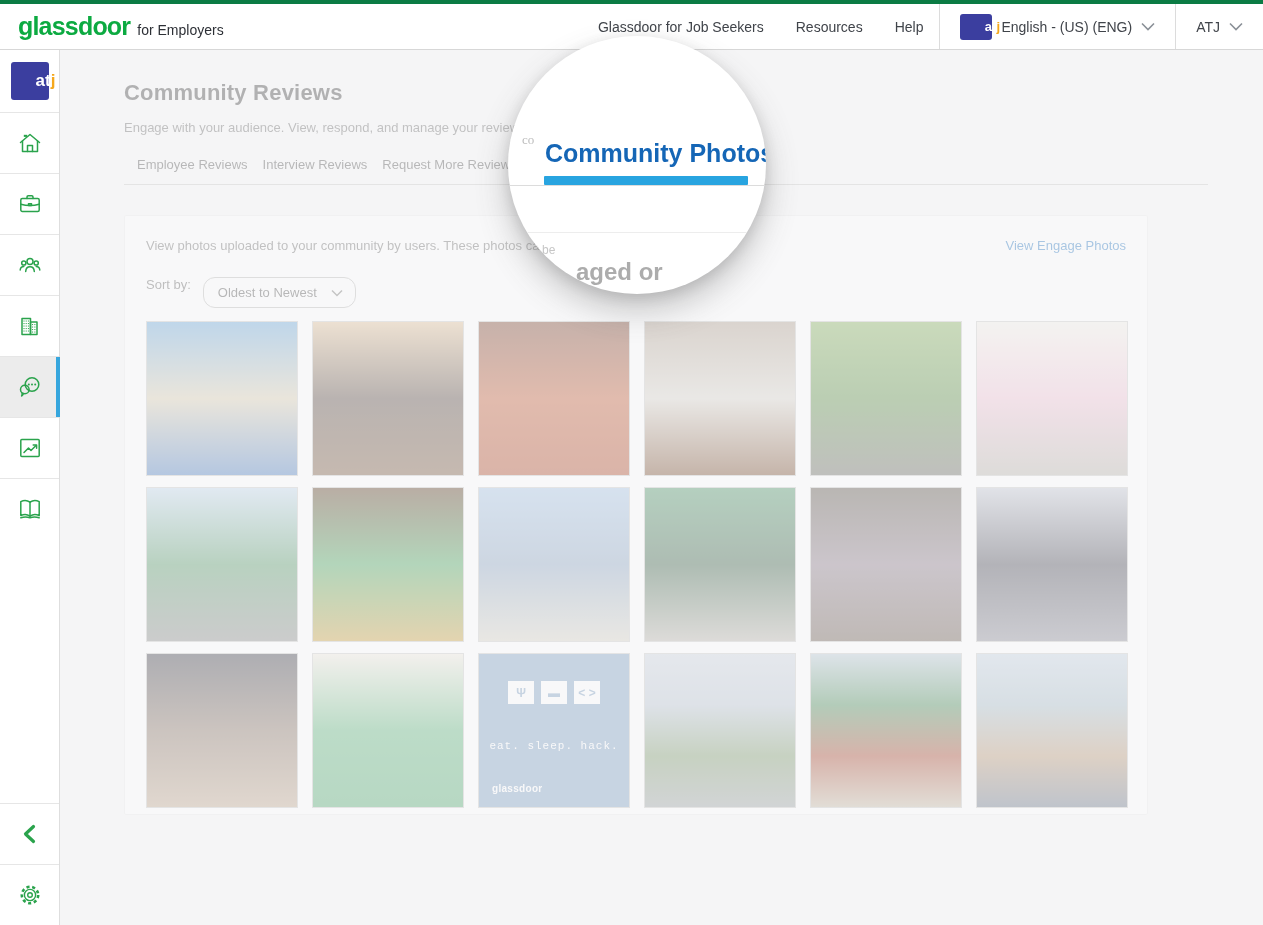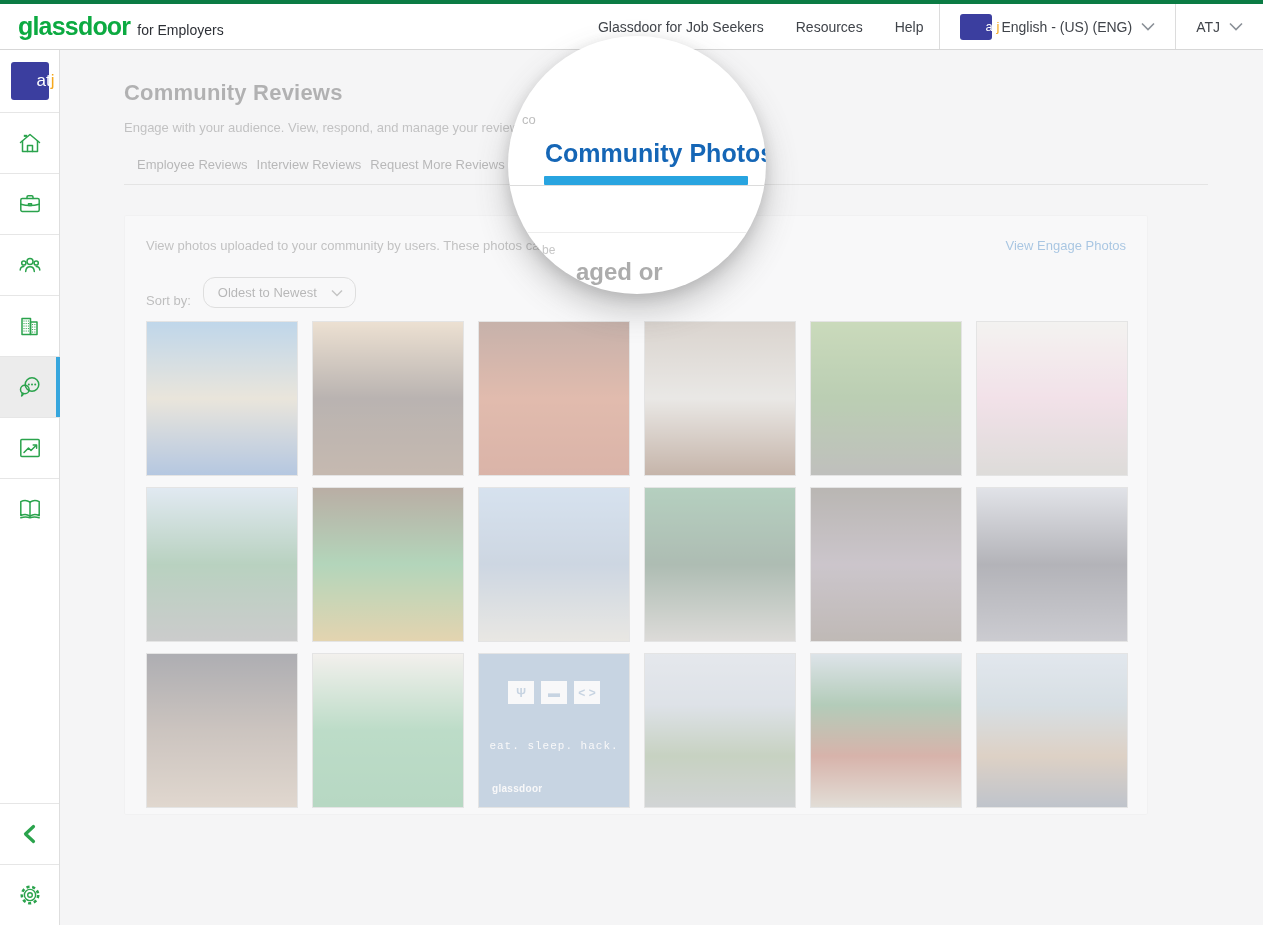--- a/index.html
+++ b/index.html
@@ -13,21 +13,21 @@
     display:flex; align-items:center; justify-content:space-between; z-index:20;
   }
   .h-left { display:flex; align-items:baseline; padding-left:18px; }
   .logo { color:#0caa41; font-size:25px; font-weight:800; letter-spacing:-0.8px; }
   .logo-suffix { color:#2d3036; font-size:14px; margin-left:7px; font-weight:400; }
   .h-right { display:flex; align-items:center; height:100%; }
   .h-link { color:#40444a; font-size:14px; text-decoration:none; margin:0 16px; cursor:pointer; }
   .h-divider { width:1px; height:100%; background:#dcdcdc; margin:0 0; }
   .h-group { display:flex; align-items:center; gap:9px; padding:0 20px; height:100%; cursor:pointer; }
   .chev { display:block; }
-  .atj-badge { background:#3b3e9f; color:#fff; font-weight:400; display:flex; align-items:center; justify-content:center; border-radius:3px;padding-left:32px; }
+  .atj-badge { background:#3b3e9f; color:#fff; font-weight:700; display:flex; align-items:center; justify-content:center; border-radius:3px;padding-left:32px; }
   .atj-badge .j { color:#f5a81c; }
   .atj-badge.sm { width:26px; height:26px; font-size:13px; }
   .atj-badge.lg { width:38px; height:38px; font-size:17px; }
   .h-label { color:#40444a; font-size:14px; }
 
   
   .sidebar {
     position:absolute; top:50px; left:0; bottom:0; width:60px; background:#fff;
     border-right:1px solid #dedede; z-index:15; display:flex; flex-direction:column;
   }
@@ -37,51 +37,51 @@
   .s-item.selected { background:#ececec; }
   .s-item.selected::after { content:""; position:absolute; right:-1px; top:0; bottom:0; width:4px; background:#36a6dd; }
   .s-spacer { flex:1; }
   .s-icon { display:block; }
 
   
   .main { position:absolute; top:50px; left:60px; right:0; bottom:0; background:#f5f5f6; }
   .faded { opacity:0.38; position:absolute; inset:0; padding:30px 55px 0 64px; }
   .page-title { font-size:22px; font-weight:700; color:#454545; letter-spacing:0.2px; }
   .page-subtitle { font-size:13px; color:#6f6f6f; margin-top:14px; white-space:nowrap; }
-  .tabs { display:flex; gap:9px; margin-top:22px; border-bottom:1px solid #c9c9c9; padding-left:13px; }
+  .tabs { display:flex; gap:15px; margin-top:22px; border-bottom:1px solid #c9c9c9; padding-left:13px; }
   .tab { font-size:13px; color:#555; padding-bottom:10px; cursor:pointer; white-space:nowrap; }
   .tab.active { color:#1467b8; font-weight:700; border-bottom:3px solid #27a3df; margin-bottom:-1px; }
 
   .panel { margin-top:30px; background:#fff; border:1px solid #ececec; border-radius:2px;
     padding:22px 21px 6px 21px; width:1024px; }
   .panel-head { display:flex; justify-content:space-between; align-items:flex-start; }
   .panel-desc { font-size:13px; color:#6f6f6f; white-space:nowrap; overflow:hidden; flex:1; }
   .panel-link { font-size:13px; color:#2f7cc4; text-decoration:none; white-space:nowrap; margin-left:20px; cursor:pointer; }
-  .sort-row { display:flex; align-items:flex-end; margin-top:24px; gap:12px; }
+  .sort-row { display:flex; align-items:flex-start; margin-top:24px; gap:12px; }
   .sort-label { font-size:13px; color:#666; }
   .select { display:flex; align-items:center; gap:14px; border:1px solid #b9b9b9; border-radius:12px;
     background:#fff; height:31px; padding:0 12px 0 14px; font-size:13px; color:#555; cursor:pointer; }
 
   .grid { margin-top:13px; display:grid; grid-template-columns:repeat(6,152px); gap:11px 14px; }
   .photo { width:152px; height:155px; border:1px solid #c9c9c9; position:relative; cursor:pointer; }
 
   
   .esh { position:absolute; inset:0; display:flex; flex-direction:column; align-items:center; justify-content:center; gap:8px; padding-bottom:28px; }
   .esh-icons { display:flex; gap:7px; }
   .esh-box { width:26px; height:23px; background:#fff; color:#7f9fc2; font-size:12px; font-weight:700;
     display:flex; align-items:center; justify-content:center; }
   .esh-caption { color:#fff; font-family:"Liberation Mono","DejaVu Sans Mono",monospace; font-size:11px; letter-spacing:1px;margin-top:28px; }
   .esh-brand { position:absolute; left:13px; bottom:13px; color:#fff; font-size:10px; font-weight:700; letter-spacing:0.3px; }
 
   
   .magnifier { position:absolute; left:508px; top:36px; width:258px; height:258px; border-radius:50%;
     background:#fff; z-index:30; overflow:hidden;
     box-shadow:0 16px 32px rgba(80,80,80,0.30), 0 4px 14px rgba(0,0,0,0.12); }
   .m-top { position:absolute; left:30px; top:35px; font-size:25px; color:#9b9b9b; white-space:nowrap; }
-  .m-co { position:absolute; left:14px; top:76px; font-size:13px; color:#bdbdbd; }
+  .m-co { position:absolute; left:14px; top:96px; font-size:13px; color:#bdbdbd;font-family:Liberation Serif, serif; }
   .m-tab { position:absolute; left:37px; top:103px; font-size:25px; font-weight:700; color:#1566b6; white-space:nowrap; }
   .m-bar { position:absolute; left:36px; top:140px; width:204px; height:9px; background:#28a4e0; border-radius:1px; }
   .m-line1 { position:absolute; left:0; right:0; top:149px; height:1px; background:#dcdcdc; }
   .m-line2 { position:absolute; left:0; right:0; top:196px; height:1px; background:#ededed; }
   .m-notbe { position:absolute; left:14px; top:207px; font-size:12px; color:#c6c6c6; }
   .m-aged { position:absolute; left:68px; top:222px; font-size:24px; font-weight:600; color:#acacac; filter:blur(0.4px); white-space:nowrap; }
 </style>
 </head>
 <body>
 

